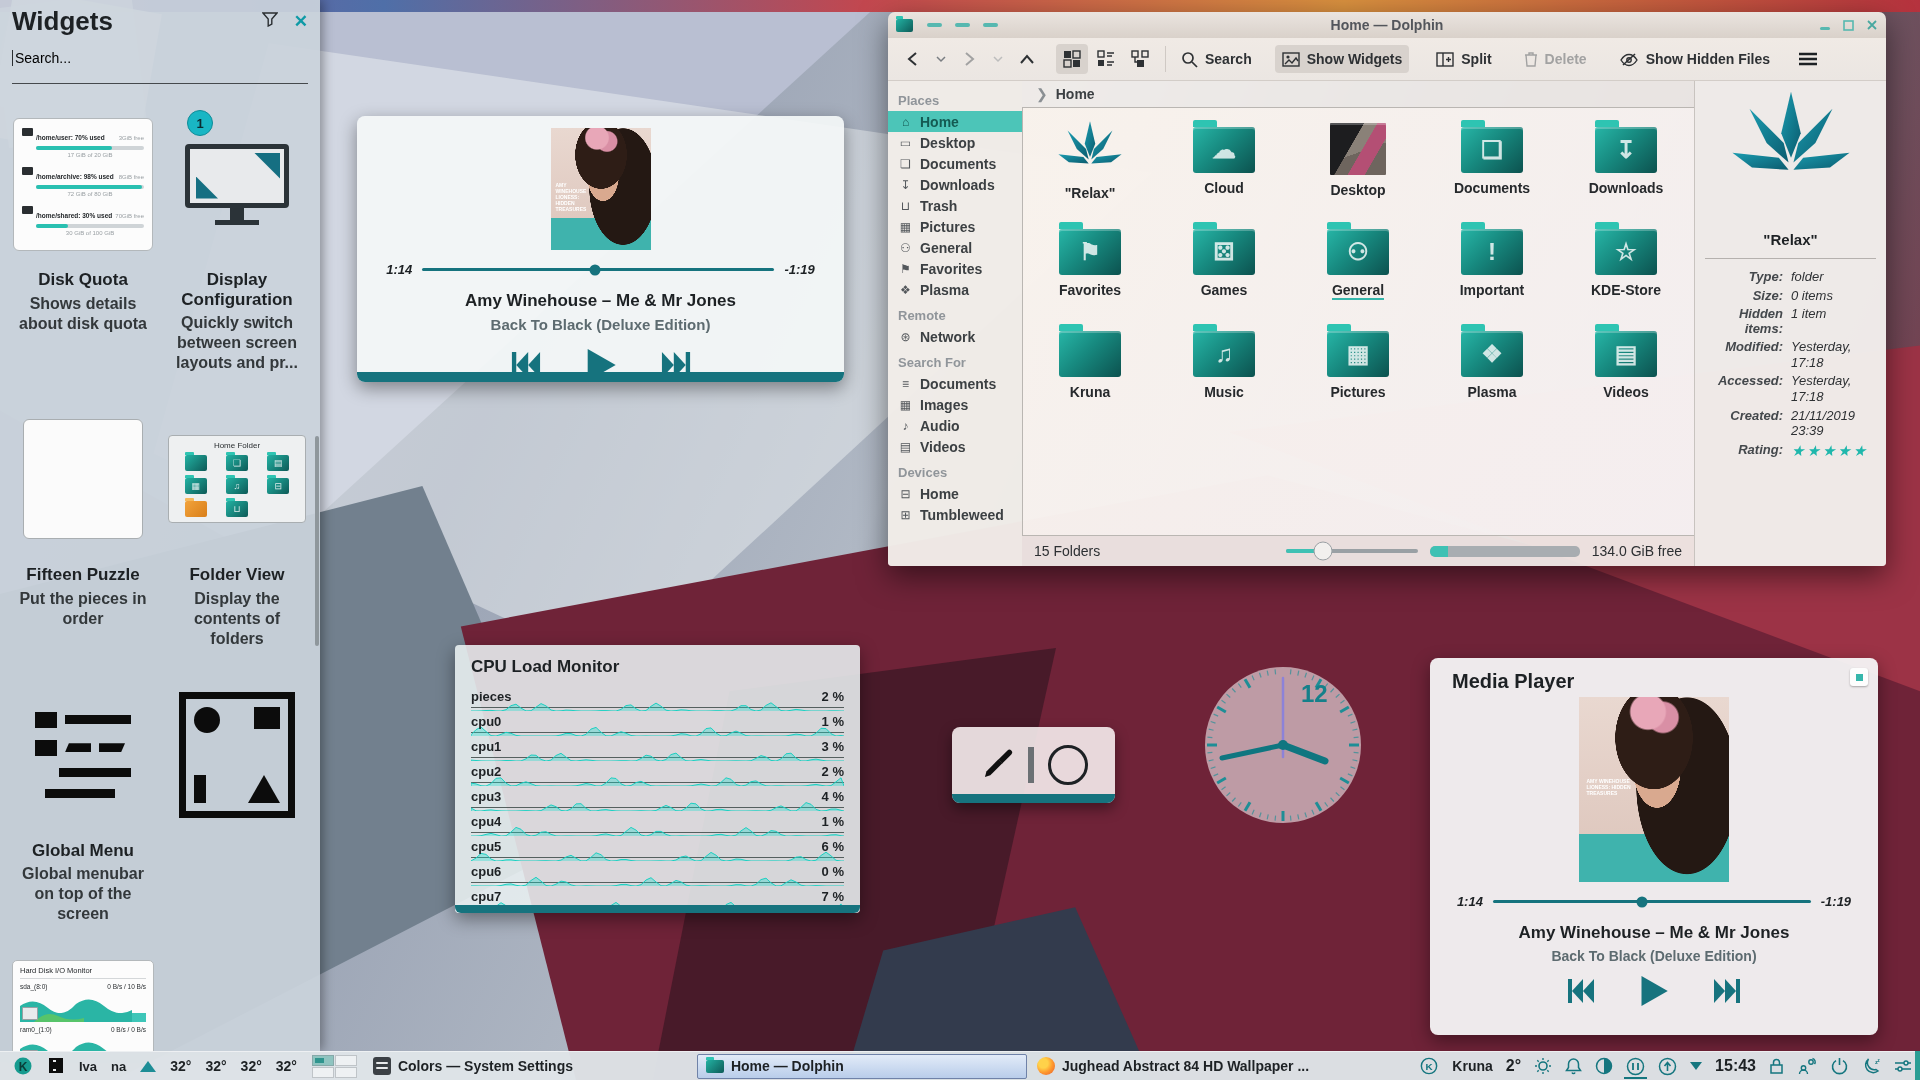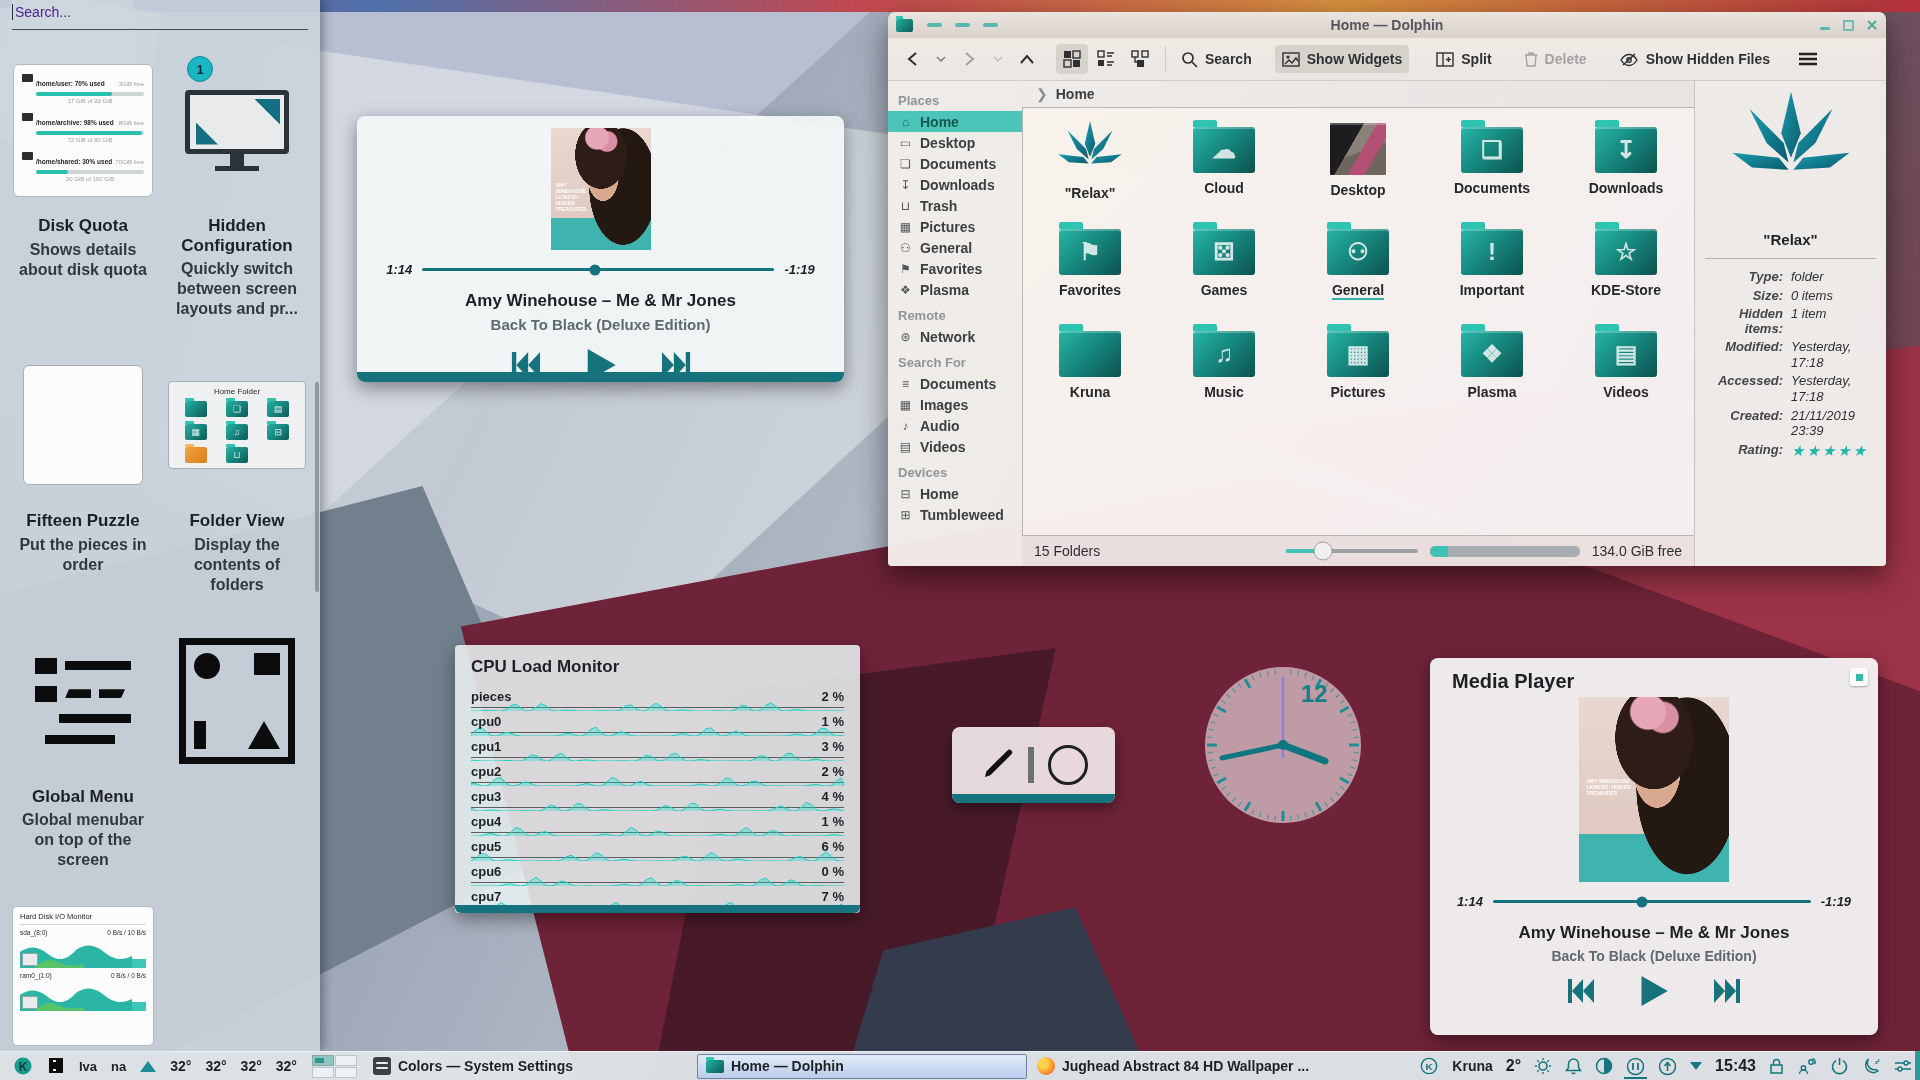--- a/index.html
+++ b/index.html
@@ -21,22 +21,22 @@
   .n1{left:1058px;top:856px;width:150px;height:150px;transform:rotate(10deg)}
   .n2{left:1120px;top:890px;width:140px;height:140px;transform:rotate(-7deg);background:rgba(248,246,243,.7)}
   .n3{left:1216px;top:800px;width:120px;height:120px;transform:rotate(15deg);background:rgba(255,255,255,.35)}
   
   .wpanel{position:absolute;left:0;top:0;width:320px;height:1051px;background:rgba(202,211,219,.93);
           box-shadow:3px 0 10px rgba(0,0,0,.35);display:flex;flex-direction:column;z-index:5}
   .wp-head{display:flex;align-items:center;padding:6px 12px 0}
   .wp-title{flex:1;font-size:26px;font-weight:bold;color:#1d2124}
   .funnel{margin-right:16px}
   .wp-close{color:#0e9aa6;font-size:17px;font-weight:bold;line-height:1}
-  .wp-search{margin:4px 12px 0 12px;border-bottom:1px solid #45494c;padding-bottom:9px;
-             font-size:14px;color:#4c1d95;display:flex}
+  .wp-search{margin:13px 12px 0 12px;border-bottom:1px solid #45494c;padding-bottom:17px;
+             font-size:14px;color:#000000;display:flex}
   .caret{width:1px;background:#2a2e31;margin-right:2px}
   .cards{flex:1;display:grid;grid-template-columns:1fr 1fr;padding:24px 6px 0 6px;row-gap:30px;
          overflow:hidden;position:relative;align-content:start}
   .card{display:flex;flex-direction:column;align-items:center;text-align:center;padding:0 6px}
   .prev{height:152px;display:flex;align-items:center;justify-content:center;margin-bottom:10px;position:relative}
   .cname{font-size:17px;font-weight:bold;color:#1d2124;line-height:1.15}
   .cdesc{font-size:16px;font-weight:bold;color:#33383b;line-height:1.25;margin-top:4px}
   .wscroll{position:absolute;right:1px;top:352px;width:4px;height:210px;background:#8f979c;border-radius:2px}
   .getnew{margin:0 2px 4px 2px;height:36px;background:rgba(164,174,181,.55);border-bottom:1px solid #45494c;
           display:flex;align-items:center;gap:10px;padding:0 10px;font-size:16px;font-weight:bold;color:#1d2124}
@@ -251,20 +251,29 @@
     <div class="w5"></div>
     <div class="w6"></div>
     <div class="w7"></div>
     <div class="w8"></div>
   <div class="note n1" style="inset:auto"></div>
   <div class="note n2" style="inset:auto"></div>
   <div class="note n3" style="inset:auto"></div>
 </div>
 
 <aside class="wpanel">
+  <div class="wp-head">
+    <div class="wp-title">Widgets</div>
+    <span class="funnel">
+      <svg width="16" height="15" viewBox="0 0 16 15">
+          <path d="M1 1h14l-5.2 6v5l-3.6 2V7z" fill="none" stroke="#2a2e31" stroke-width="1.4"></path>
+        </svg>
+    </span>
+    <span class="wp-close">✕</span>
+  </div>
   <div class="wp-search">
     <span class="caret"></span>
     <span>Search...</span>
   </div>
 
   <div class="cards">
 
     <div class="card">
       <div class="prev">
           <div class="dq">
@@ -312,21 +321,21 @@
               <div class="mon-in">
                 <i class="t1"></i>
                 <i class="t2"></i>
               </div>
             </div>
           <div class="mon-stand"></div>
             <div class="mon-base"></div>
         </div>
         <div class="badge1" style="left:2px;top:2px">1</div>
       </div>
-      <div class="cname">Hidden Configuration</div>
+      <div class="cname">Display Configuration</div>
       <div class="cdesc">Quickly switch between screen layouts and pr...</div>
     </div>
 
     <div class="card">
       <div class="prev">
           <div class="puzzle">
 
       <div class="tile"></div>
             <div class="tile"></div>
             <div class="tile"></div>

